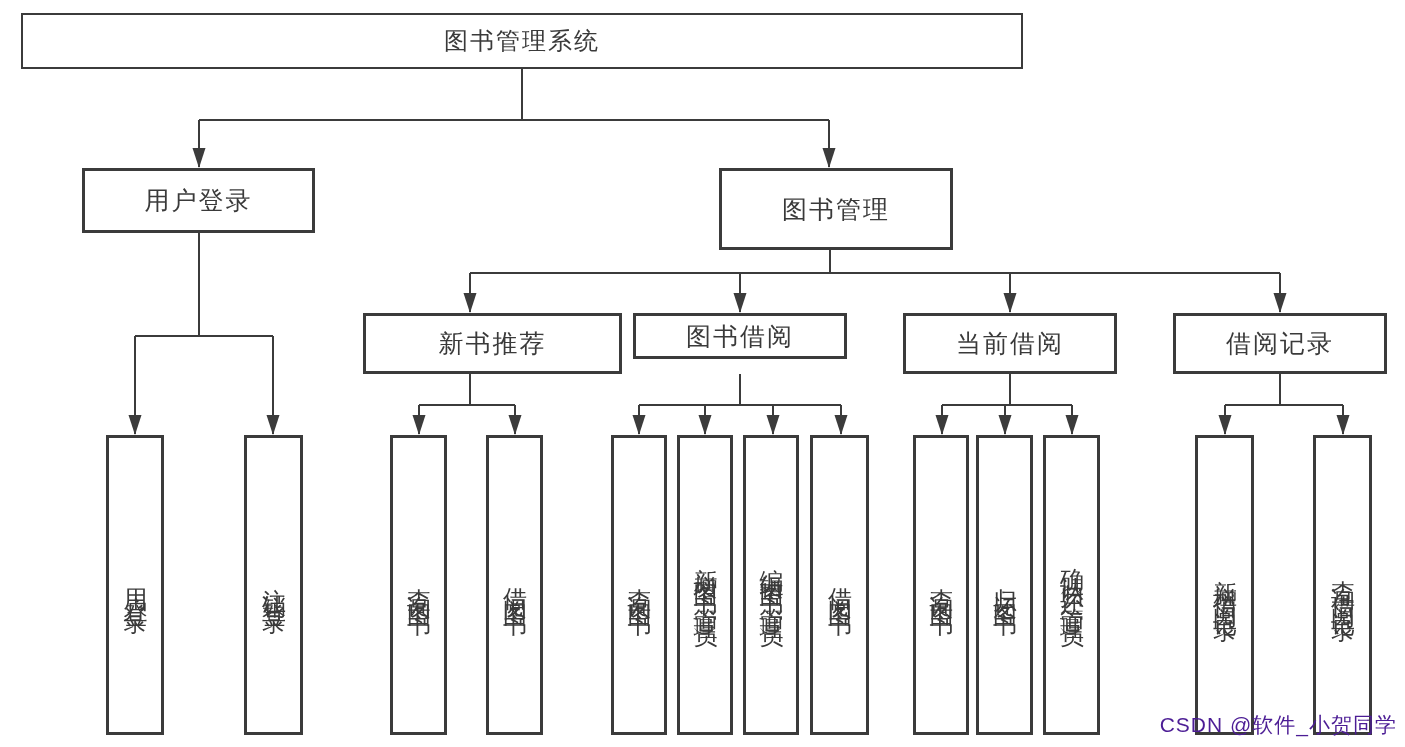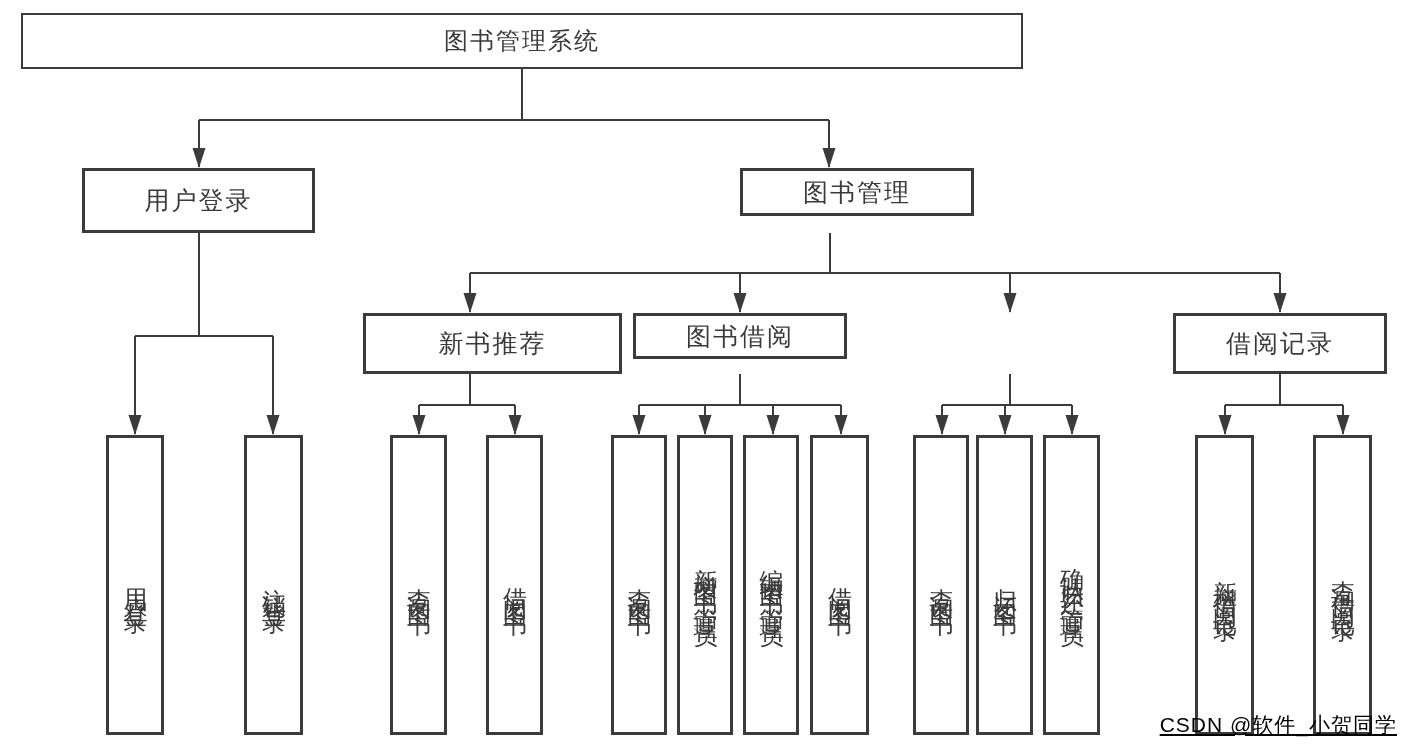--- a/index.html
+++ b/index.html
@@ -14,21 +14,21 @@
     z-index:2; text-align:center;
   }
   .root-node  { border-width:2px; font-size:24px; letter-spacing:2px; }
   .h-node     { font-size:25px; letter-spacing:2px; }
   .v-node span{
     writing-mode:vertical-rl; text-orientation:mixed;
     font-size:24px; letter-spacing:8px; line-height:1.2;
   }
   .watermark {
     position:absolute; right:8px; bottom:8px; z-index:3;
-    font-size:21px; letter-spacing:1px; color:#000000; white-space:nowrap;text-decoration:underline;
+    font-size:21px; letter-spacing:1px; color:#4c1d95; white-space:nowrap;
   }
 </style>
 </head>
 <body>
 
 <div class="canvas">
 
   <svg class="connectors" width="1405" height="747" viewBox="0 0 1405 747">
     <defs>
       <marker id="arr" viewBox="0 -7 20 14" refX="19" refY="0" markerWidth="20" markerHeight="14" markerUnits="userSpaceOnUse" orient="auto">
@@ -74,29 +74,32 @@
     </g>
   </svg>
 
   <div class="node root-node" style="left:21px; top:13px; width:1002px; height:56px;">
     <span>图书管理系统</span>
   </div>
 
   <div class="node h-node" style="left:82px; top:168px; width:233px; height:65px;">
     <span>用户登录</span>
   </div>
-  <div class="node h-node" style="left:740px; top:168px; width:234px; height:48px;">
+  <div class="node h-node" style="left:719px; top:168px; width:234px; height:82px;">
     <span>图书管理</span>
   </div>
 
   <div class="node h-node" style="left:363px; top:313px; width:259px; height:61px;">
     <span>新书推荐</span>
   </div>
   <div class="node h-node" style="left:633px; top:313px; width:214px; height:46px;">
     <span>图书借阅</span>
+  </div>
+  <div class="node h-node" style="left:903px; top:313px; width:214px; height:61px;">
+    <span>当前借阅</span>
   </div>
   <div class="node h-node" style="left:1173px; top:313px; width:214px; height:61px;">
     <span>借阅记录</span>
   </div>
 
   <div class="node v-node" style="left:106px; top:435px; width:58px; height:300px;">
     <span>用户登录</span>
   </div>
   <div class="node v-node" style="left:244px; top:435px; width:59px; height:300px;">
     <span>注销登录</span>

